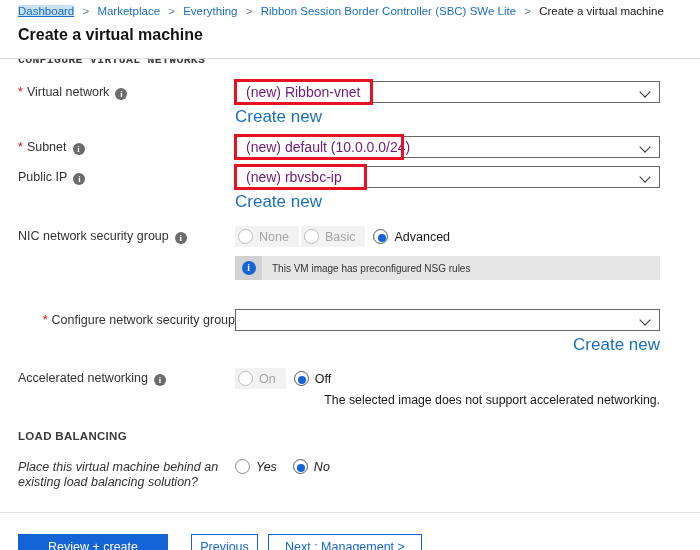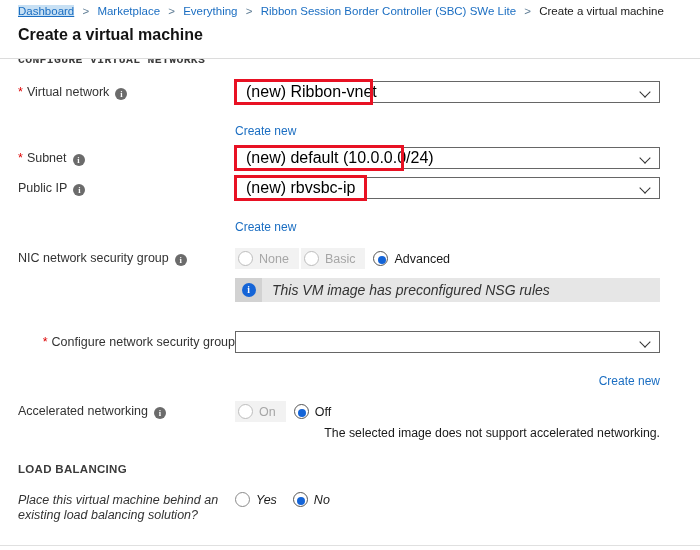--- a/index.html
+++ b/index.html
@@ -38,29 +38,29 @@
     background:#6b6b6b; color:#fff; font-size:8.5px; font-weight:bold;
     text-align:center; line-height:12px; margin-left:6px; vertical-align:-1px;
     font-family:"Liberation Serif","DejaVu Serif",serif;
   }
 
   
   .dropdown {
     position:relative; height:22px; border:1px solid #666; background:#fff;
     display:flex; align-items:center; padding:0 26px 0 10px; cursor:pointer;
   }
-  .dd-text { font-size:16px; color:#000000; }
+  .dd-text { font-size:14px; color:#701a75; }
   .chevron {
     position:absolute; right:10px; top:6px; width:8px; height:8px;
     border-right:1.5px solid #333; border-bottom:1.5px solid #333;
     transform:rotate(45deg); pointer-events:none;
   }
   .redbox { position:absolute; top:-3px; bottom:-3px; left:-2px; border:3px solid #e81123; pointer-events:none; }
   .rb-vn { width:139px; } .rb-sn { width:170px; } .rb-ip { width:133px; }
-  .create-new { display:inline-block; margin-top:21px; font-size:12px; color:#1b6ec2; text-decoration:none; cursor:pointer; }
+  .create-new { display:inline-block; margin-top:4px; font-size:17px; color:#1b6ec2; text-decoration:none; cursor:pointer; }
 
   
   .radio-group { display:flex; align-items:center; padding-top:1px; }
   .radio-opt { display:inline-flex; align-items:center; margin-right:8px; cursor:pointer; }
   .radio-opt.pill { background:#f2f2f2; padding:3px 10px 3px 3px; margin-right:2px; cursor:default; }
   .radio {
     width:15px; height:15px; border-radius:50%; border:1px solid #8a8a8a;
     background:#fff; display:inline-block; margin-right:6px; position:relative; flex:none;
   }
   .radio-opt.disabled .radio { border-color:#bdbdbd; }
@@ -77,21 +77,21 @@
   .info-banner .icon-cell {
     width:27px; background:#d2d2d2; display:flex; align-items:center; justify-content:center; flex:none;
   }
   .info-banner .icon-cell .blue-info {
     width:14px; height:14px; border-radius:50%; background:#1464d7; color:#fff;
     font-size:9.5px; font-weight:bold; text-align:center; line-height:14px;
     font-family:"Liberation Serif","DejaVu Serif",serif;
   }
   .info-banner .msg-cell {
     flex:1; background:#e6e6e6; display:flex; align-items:center;
-    padding-left:10px; font-size:14px; color:#333;font-style:italic;
+    padding-left:10px; font-size:10px; color:#333;
   }
 
   .field-note { margin-top:4px; text-align:right; font-size:12.3px; color:#1a1a1a; }
 
   
   .section-title { font-size:11.5px; font-weight:bold; color:#3b3b3b; letter-spacing:.3px; margin-top:23px; }
   .lb-desc { margin-top:10px; font-size:12.5px; color:#1a1a1a; }
   .learn-more { color:#1b6ec2; text-decoration:none; margin-left:6px; cursor:pointer; }
   .question-label { line-height:15px; padding-top:2px; }
 

